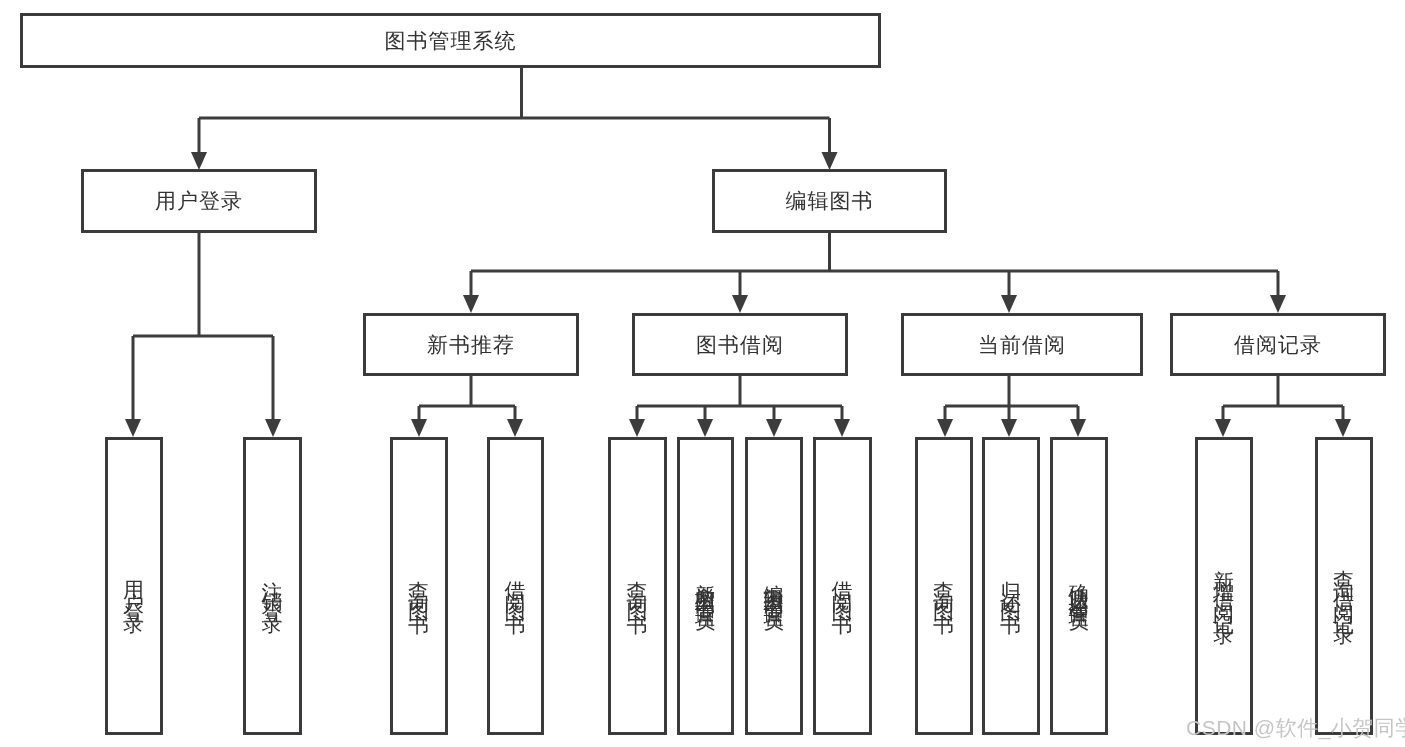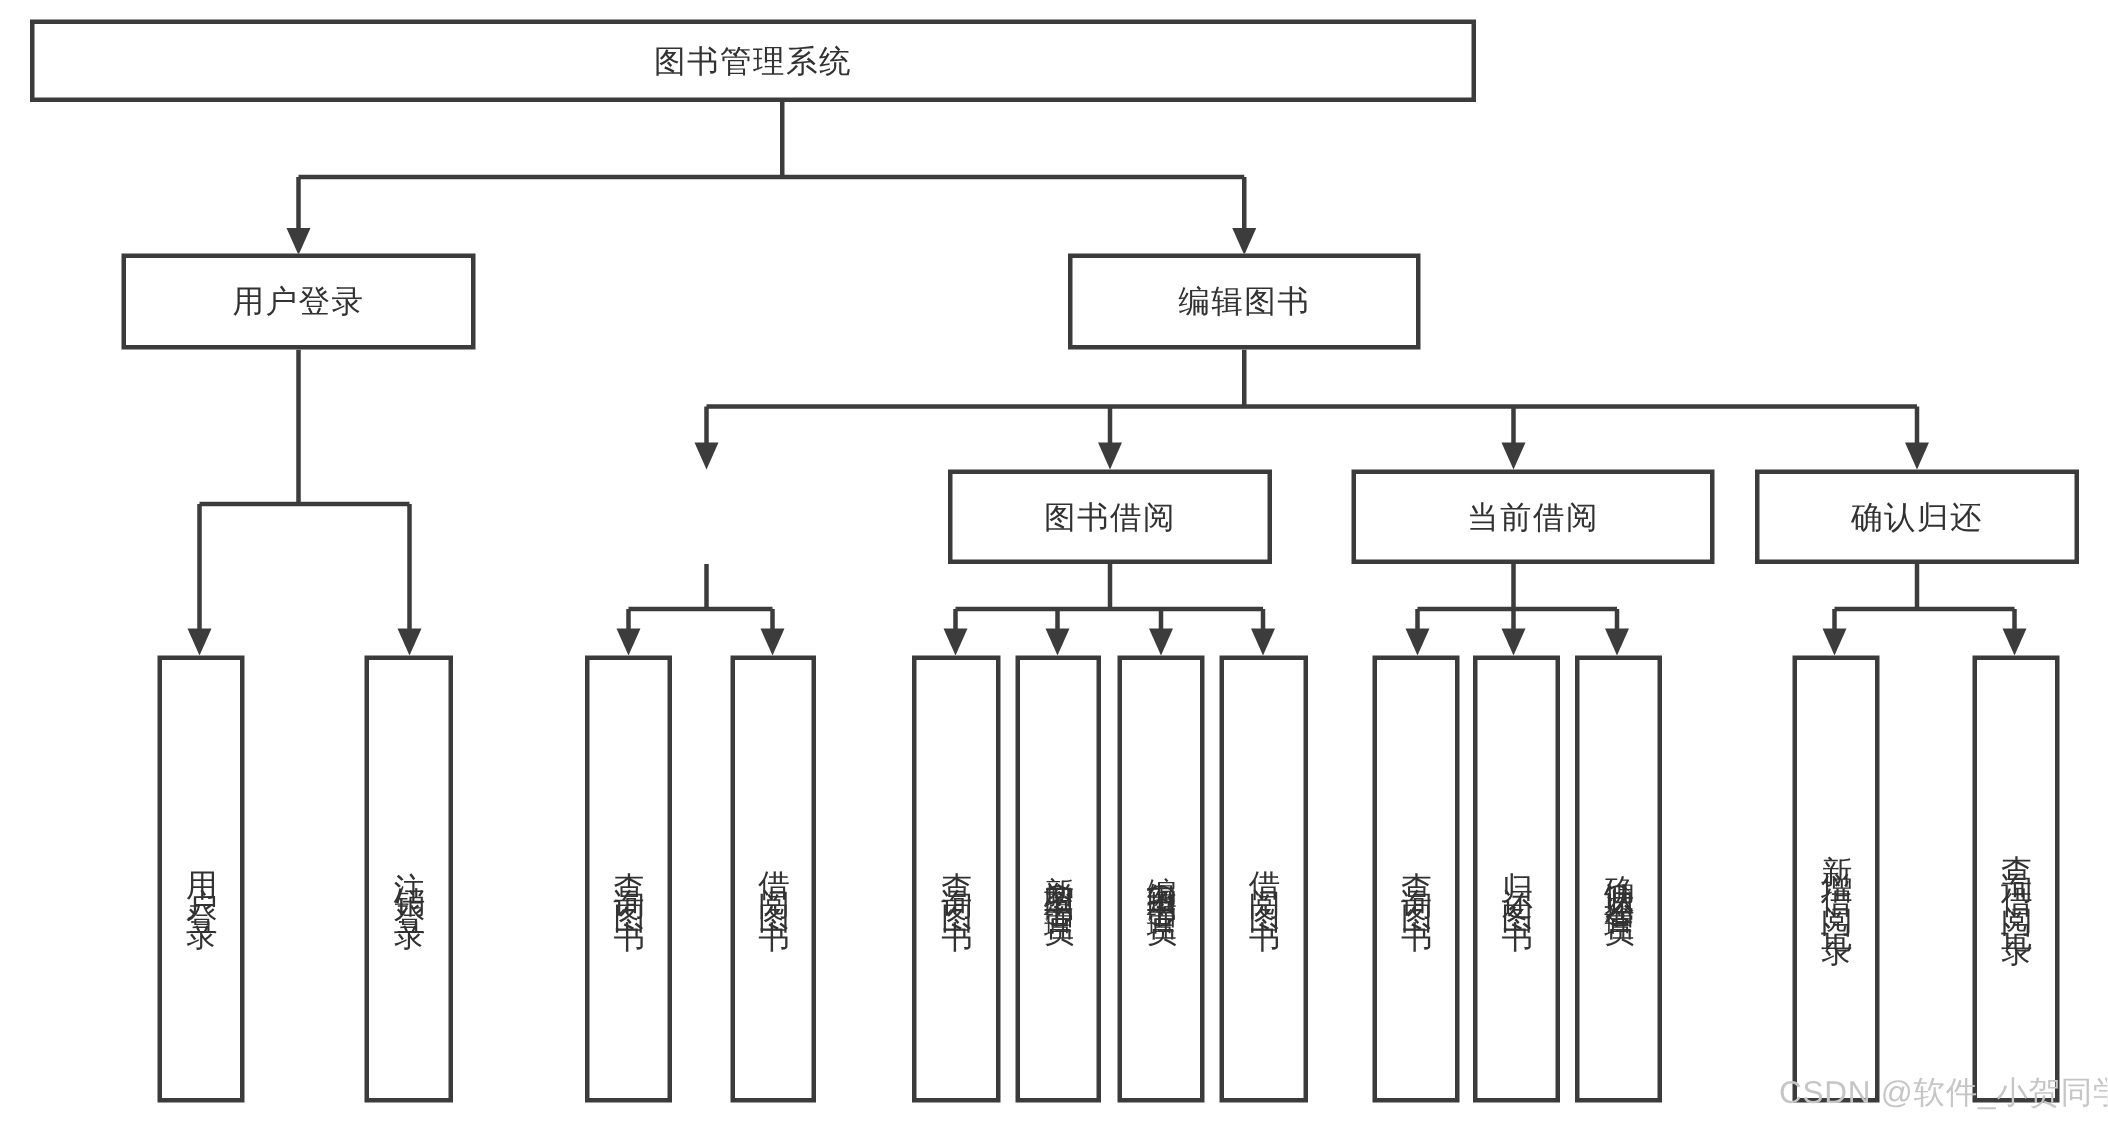--- a/index.html
+++ b/index.html
@@ -102,28 +102,29 @@
       <polygon points="766,419 782,419 774,437"></polygon>
       <polygon points="834,419 850,419 842,437"></polygon>
       <polygon points="937,419 953,419 945,437"></polygon>
       <polygon points="1001,419 1017,419 1009,437"></polygon>
       <polygon points="1070,419 1086,419 1078,437"></polygon>
       <polygon points="1215,419 1231,419 1223,437"></polygon>
       <polygon points="1335,419 1351,419 1343,437"></polygon>
     </g>
   </svg>
 
-  <div class="box h" style="left:20px; top:13px; width:964px; height:55px;">图书管理系统</div>
+  <div class="box h" style="left:20px; top:13px; width:861px; height:55px;">图书管理系统</div>
 
   <div class="box h" style="left:81px; top:169px; width:236px; height:64px;">用户登录</div>
   <div class="box h" style="left:712px; top:169px; width:235px; height:64px;">编辑图书</div>
 
+  <div class="box h" style="left:363px; top:313px; width:216px; height:63px;">新书推荐</div>
   <div class="box h" style="left:632px; top:313px; width:216px; height:63px;">图书借阅</div>
   <div class="box h" style="left:901px; top:313px; width:242px; height:63px;">当前借阅</div>
-  <div class="box h" style="left:1170px; top:313px; width:216px; height:63px;">确认归还</div>
+  <div class="box h" style="left:1170px; top:313px; width:216px; height:63px;">借阅记录</div>
 
   <div class="box v" style="left:105px; top:437px; width:58px; height:298px;">
     <span>用户登录</span>
   </div>
   <div class="box v" style="left:243px; top:437px; width:59px; height:298px;">
     <span>注销登录</span>
   </div>
 
   <div class="box v" style="left:390px; top:437px; width:58px; height:298px;">
     <span>查询图书</span>

